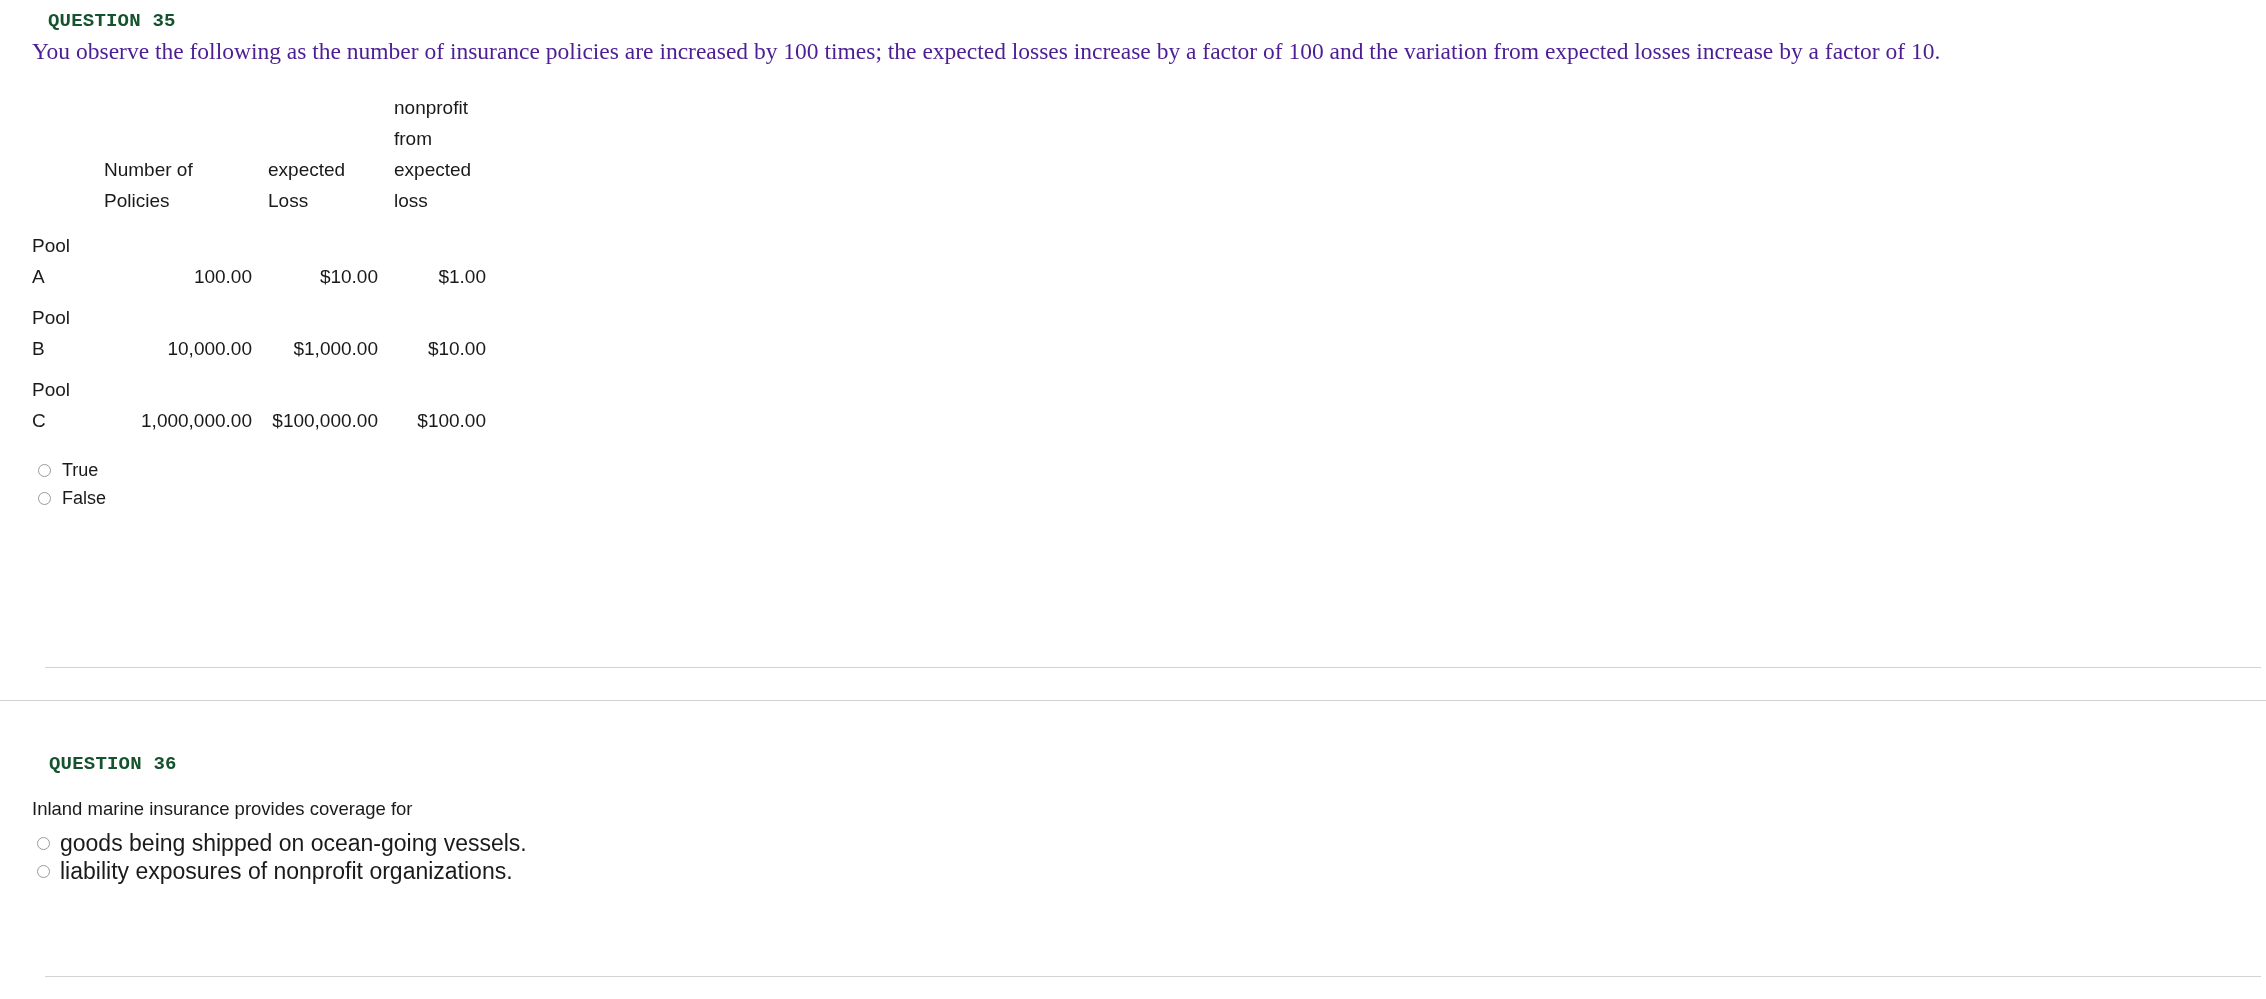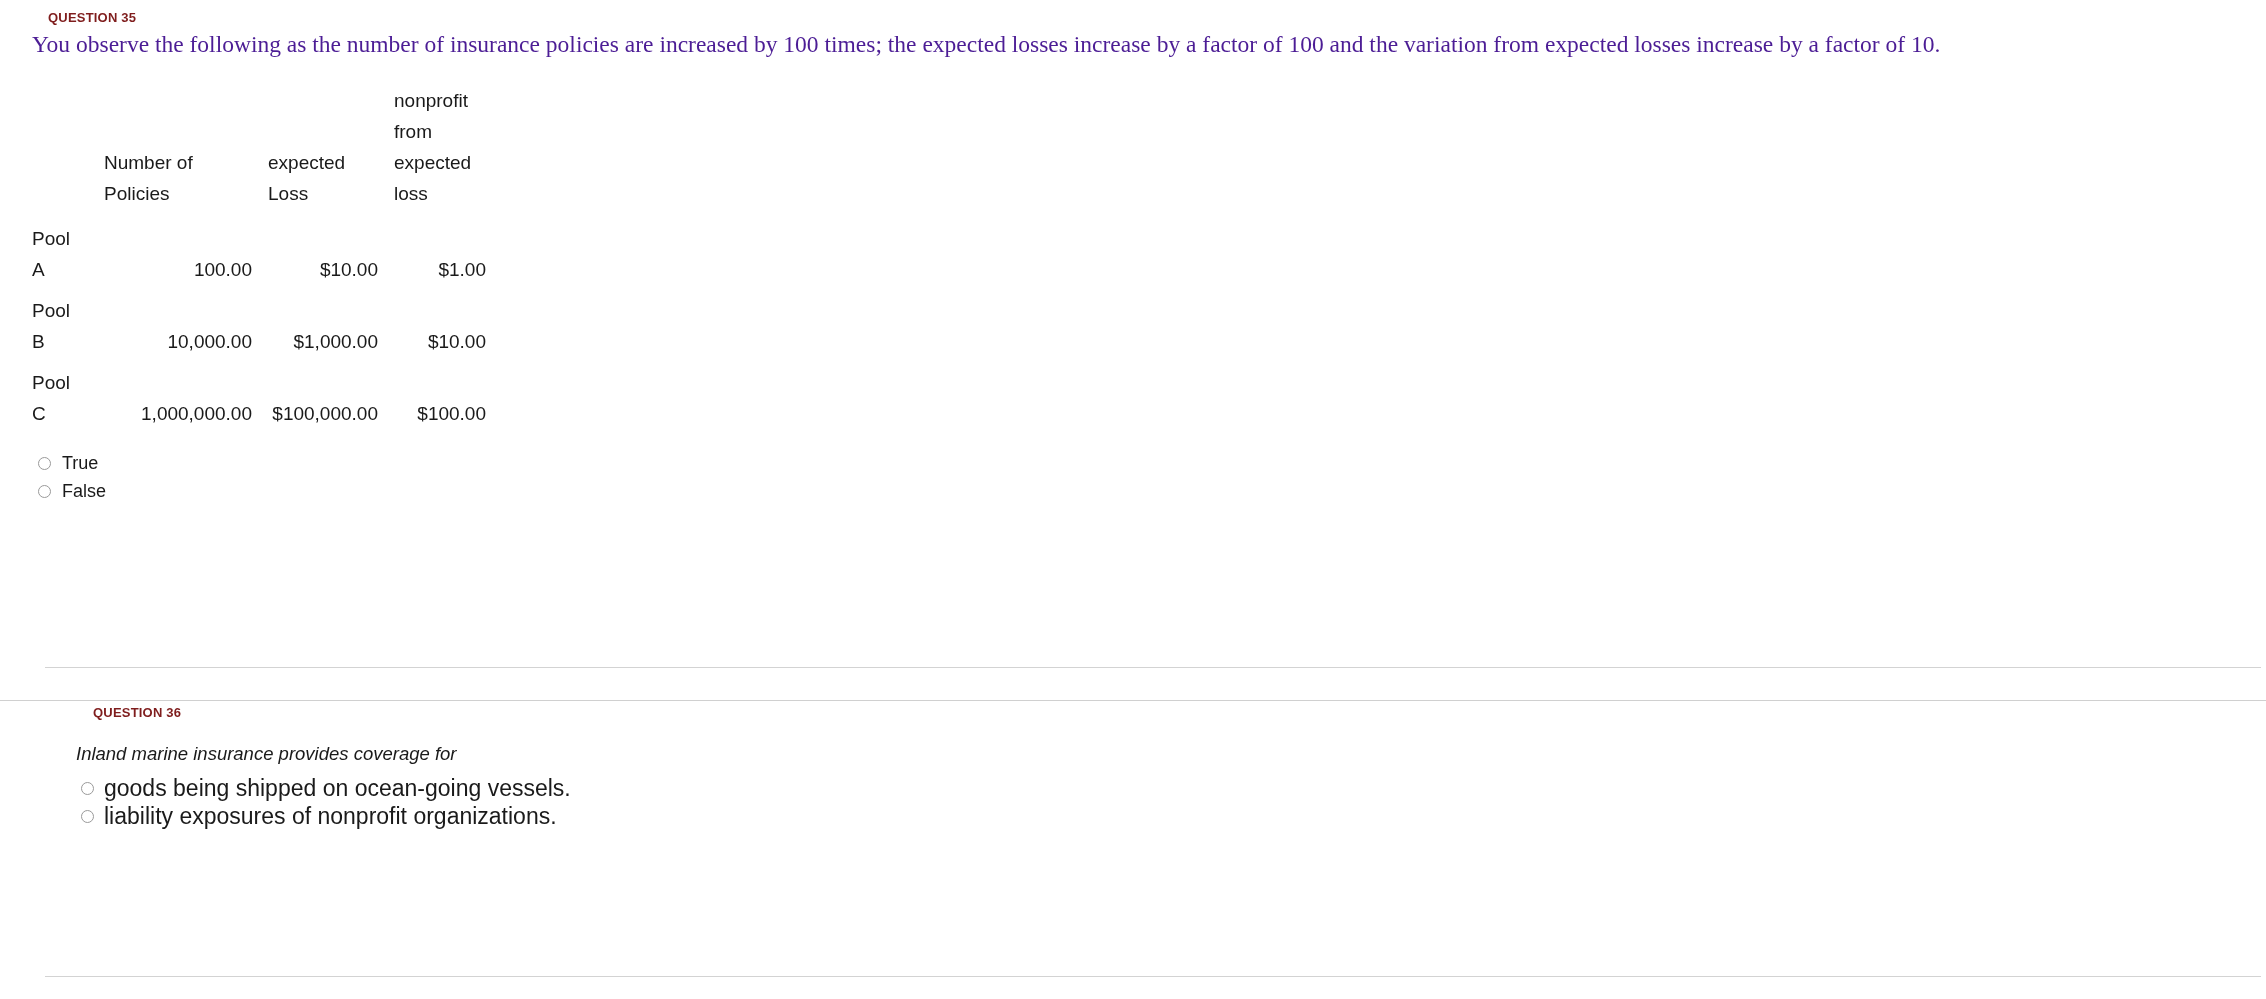--- a/index.html
+++ b/index.html
@@ -16,25 +16,25 @@
     overflow: hidden;
     position: relative;
   }
 
   
   .question-block {
     position: relative;
   }
 
   .question-title {
-    font-family: Liberation Sans, sans-serif;
+    font-family: Liberation Mono, monospace;
     font-weight: bold;
-    font-size: 13px;
+    font-size: 19px;
     letter-spacing: 0.2px;
-    color: #7f1d1d;
+    color: #14532d;
   }
 
   
   #q35 {
     padding-left: 48px;
     padding-top: 10px;
   }
   #q35 .question-title {
     margin: 0 0 2px 0;
   }
@@ -158,37 +158,35 @@
     left: 0;
     right: 0;
     height: 1px;
     background: #d0d0d0;
   }
 
   
   #q36 {
     position: absolute;
     left: 0;
-    top: 678px;
+    top: 726px;
     right: 0;
-    margin-left: 44px;
   }
   #q36 .question-title {
     margin: 0;
     padding-left: 49px;
     padding-top: 27px;
   }
   .q36-stem {
     font-family: "Liberation Sans", sans-serif;
     font-size: 18.5px;
     color: #1a1a1a;
     padding-left: 32px;
     margin-top: 25px;
     line-height: 1;
-    font-style: italic;
   }
   .q36-options {
     padding-left: 37px;
     margin-top: 11px;
   }
   .q36-options .option-row {
     height: 28px;
   }
   .q36-options .radio {
     margin-right: 10px;

